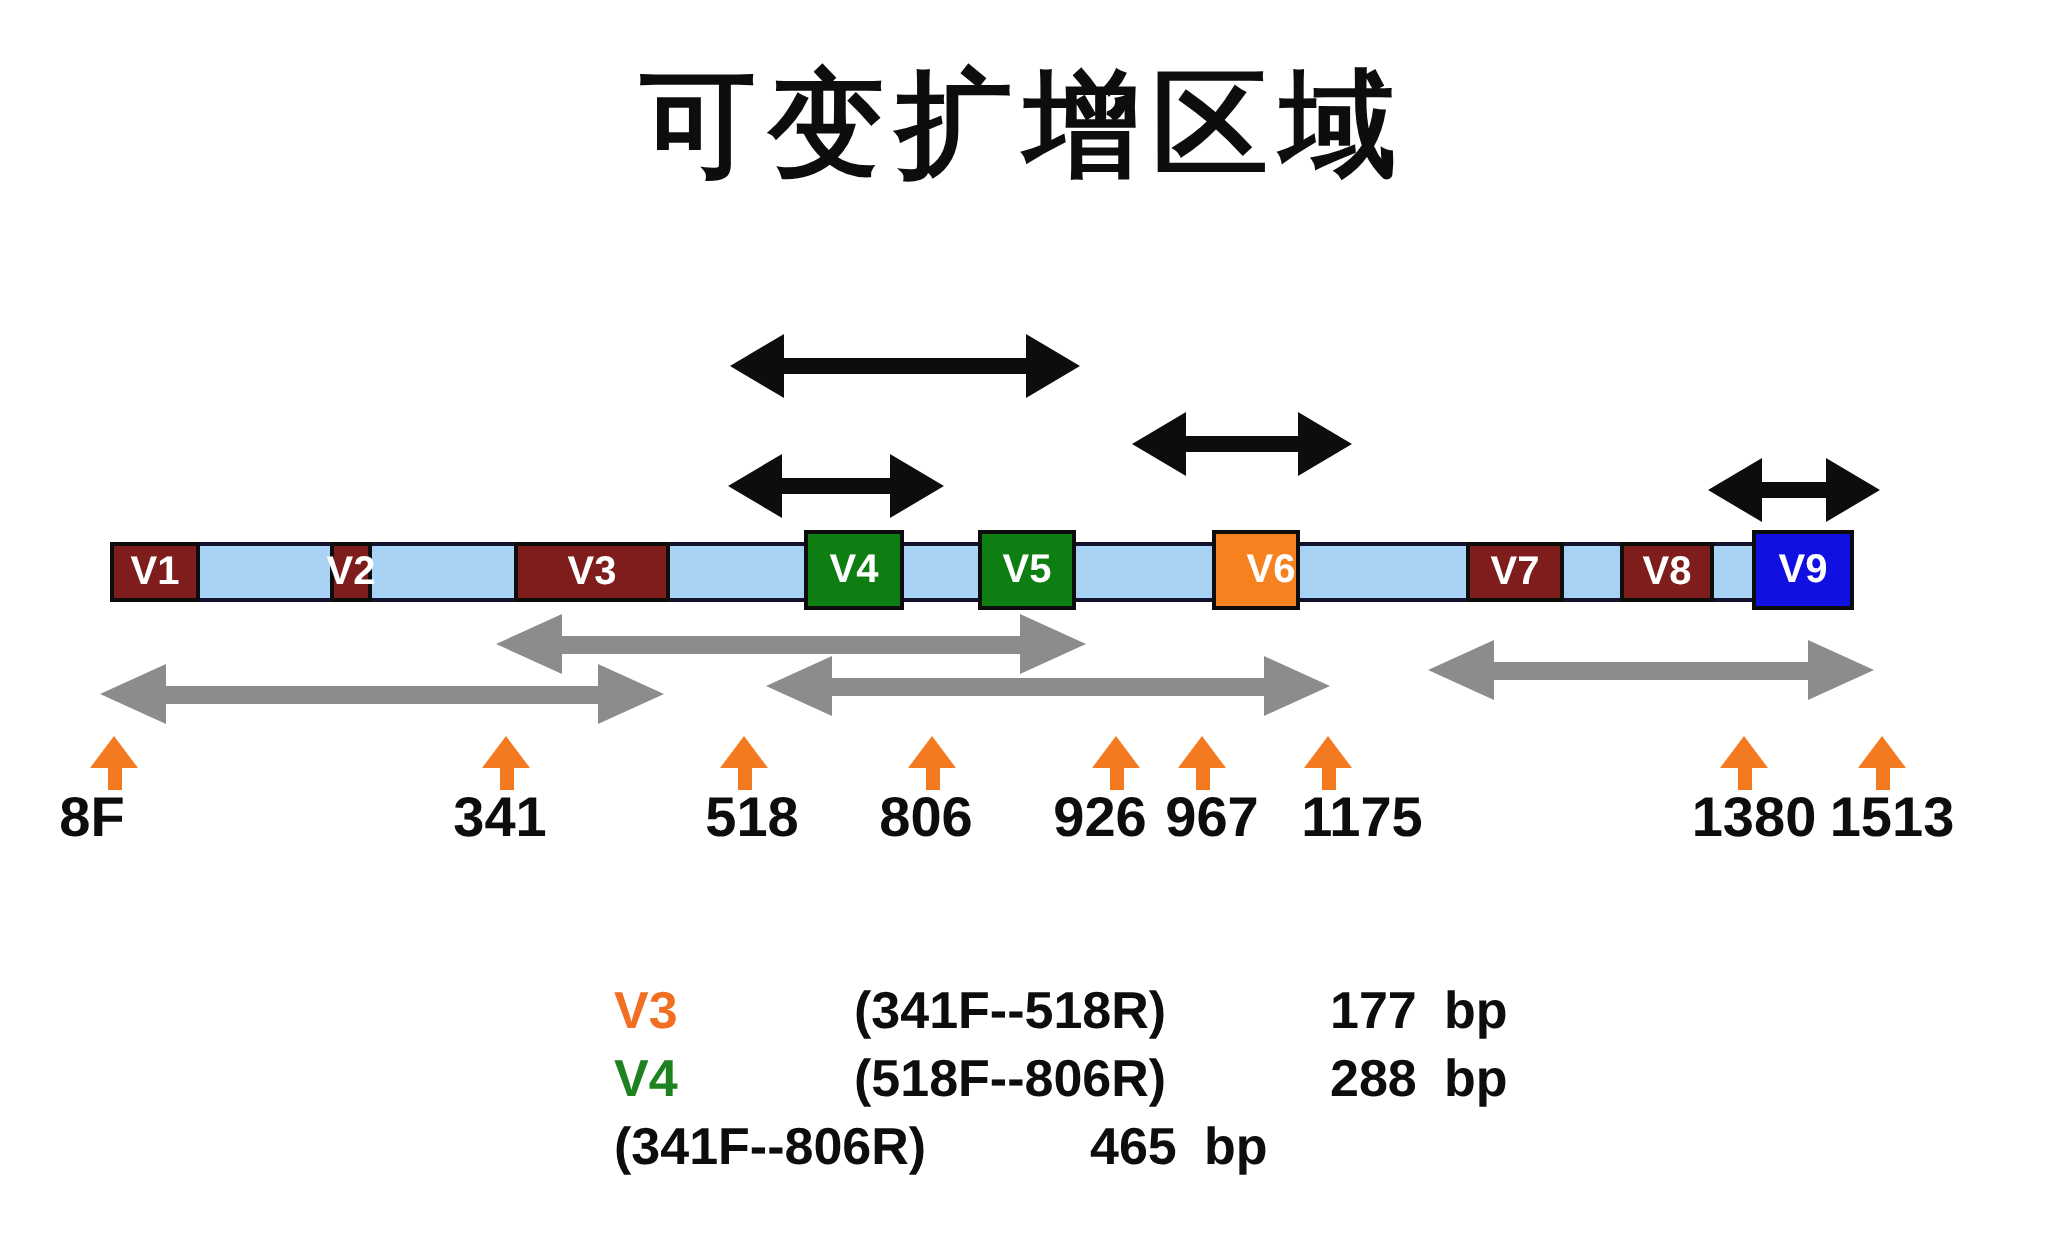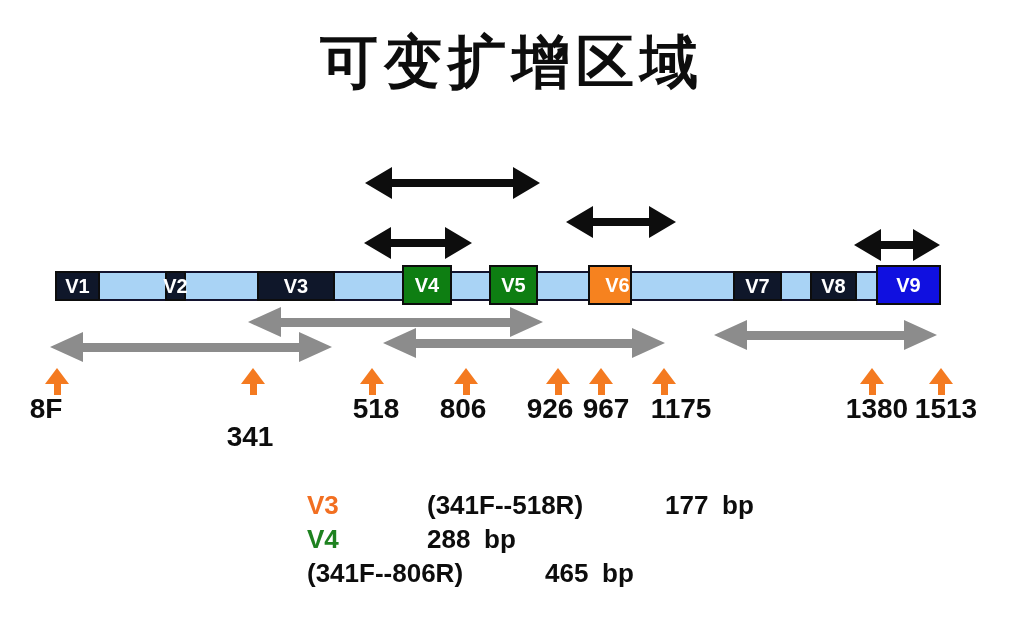--- a/index.html
+++ b/index.html
@@ -18,21 +18,21 @@
     position:absolute;left:55px;top:271px;width:872px;height:30px;
     background:#A9D3F5;border:2px solid #13132e;box-sizing:border-box;
   }
   
   .seg{
     position:absolute;top:271px;height:30px;box-sizing:border-box;
     border:2px solid #0d0d0d;display:flex;align-items:center;justify-content:center;
     color:#ffffff;font-weight:700;font-size:20px;
   }
   .seg.tall{top:265px;height:40px;}
-  .seg-red{background:#0f172a;justify-content:center;}
+  .seg-red{background:#7f1d1d;justify-content:center;}
   .seg-green{background:#0E7E12;}
   .seg-orange{background:#F6821F;}
   .seg-blue{background:#1010E0;}
   
   .arrow{position:absolute;display:flex;align-items:center;}
   .arrow .hl,.arrow .hr{width:0;height:0;}
   .arrow .sh{flex:1;}
   .arrow.black .hl{border-top:16px solid transparent;border-bottom:16px solid transparent;border-right:27px solid #0d0d0d;}
   .arrow.black .hr{border-top:16px solid transparent;border-bottom:16px solid transparent;border-left:27px solid #0d0d0d;}
   .arrow.black .sh{height:8px;background:#0d0d0d;}
@@ -95,30 +95,30 @@
     </div>
   <div class="seg seg-red" style="left:257px;width:78px;">
       <span>V3</span>
     </div>
   <div class="seg seg-green tall" style="left:402px;width:50px;">
       <span>V4</span>
     </div>
   <div class="seg seg-green tall" style="left:489px;width:49px;">
       <span>V5</span>
     </div>
-  <div class="seg seg-orange tall" style="left:588px;width:44px;padding-left:15px;">
+  <div class="seg seg-orange tall" style="left:606px;width:44px;padding-left:15px;">
       <span>V6</span>
     </div>
   <div class="seg seg-red" style="left:733px;width:49px;">
       <span>V7</span>
     </div>
   <div class="seg seg-red" style="left:810px;width:47px;">
       <span>V8</span>
     </div>
-  <div class="seg seg-blue tall" style="left:876px;width:65px;">
+  <div class="seg seg-blue tall" style="left:876px;width:51px;">
       <span>V9</span>
     </div>
 
   <div class="arrow gray" style="left:248px;top:307px;width:295px;">
     <span class="hl"></span>
       <span class="sh"></span>
       <span class="hr"></span>
   </div>
   <div class="arrow gray" style="left:714px;top:320px;width:223px;">
     <span class="hl"></span>
@@ -167,38 +167,39 @@
   <div class="pmark" style="left:860px;">
       <span class="tri"></span>
       <span class="stem"></span>
     </div>
   <div class="pmark" style="left:929px;">
       <span class="tri"></span>
       <span class="stem"></span>
     </div>
 
   <div class="plabel" style="left:46px;">8F</div>
-  <div class="plabel" style="left:250px;margin-top:28px;">341</div>
+  <div class="plabel" style="left:250px;">341</div>
   <div class="plabel" style="left:376px;">518</div>
   <div class="plabel" style="left:463px;">806</div>
   <div class="plabel" style="left:550px;">926</div>
   <div class="plabel" style="left:606px;">967</div>
   <div class="plabel" style="left:681px;">1175</div>
   <div class="plabel" style="left:877px;">1380</div>
   <div class="plabel" style="left:946px;">1513</div>
 
   <div id="legend">
     <div class="amp-row">
       <span class="amp-name amp-orange">V3</span>
       <span class="amp-primers">(341F--518R)</span>
       <span class="amp-size">177</span>
       <span class="amp-unit">bp</span>
     </div>
     <div class="amp-row">
       <span class="amp-name amp-green">V4</span>
+      <span class="amp-primers">(518F--806R)</span>
       <span class="amp-size">288</span>
       <span class="amp-unit">bp</span>
     </div>
     <div class="amp-row">
       <span class="amp-primers">(341F--806R)</span>
       <span class="amp-size">465</span>
       <span class="amp-unit">bp</span>
     </div>
   </div>
 

